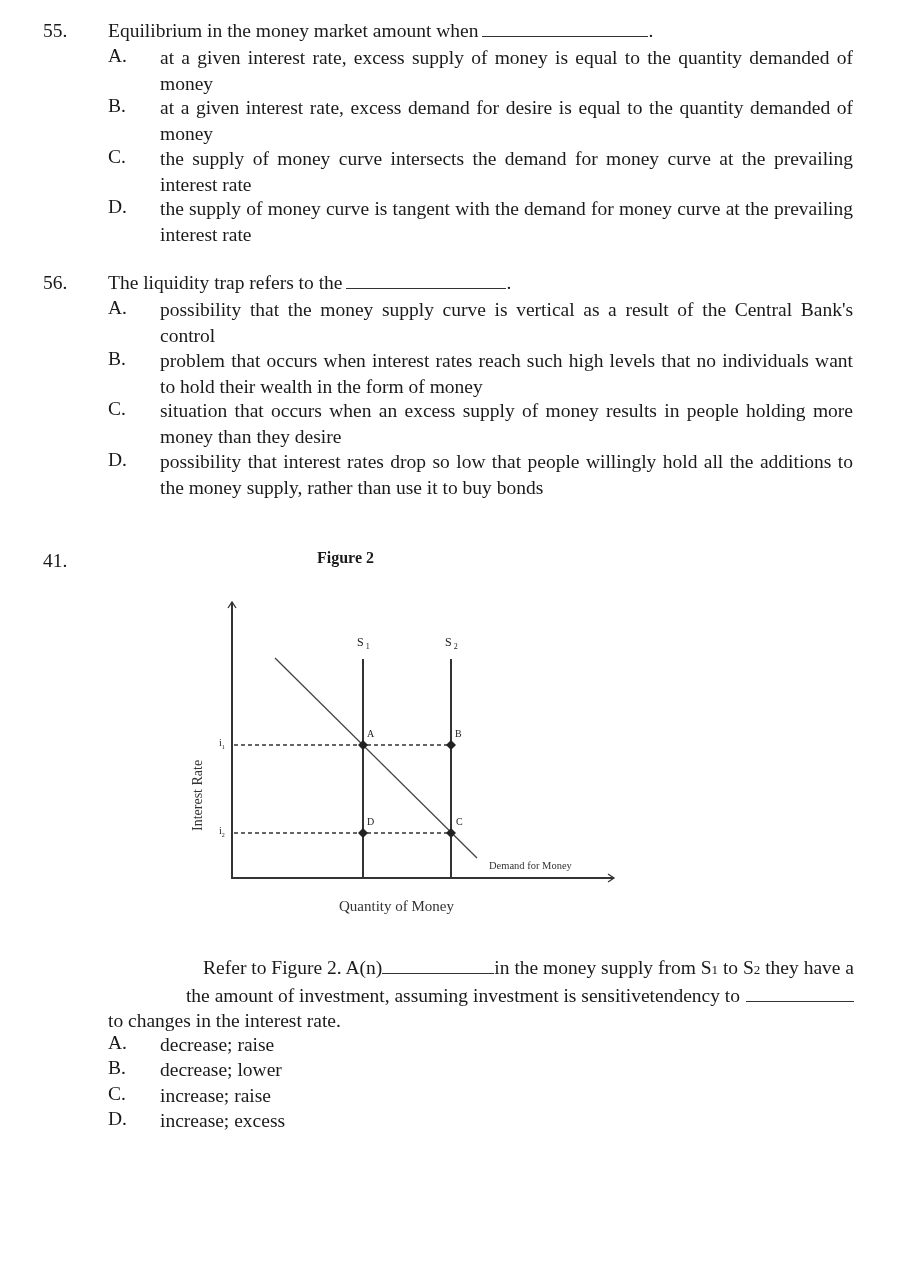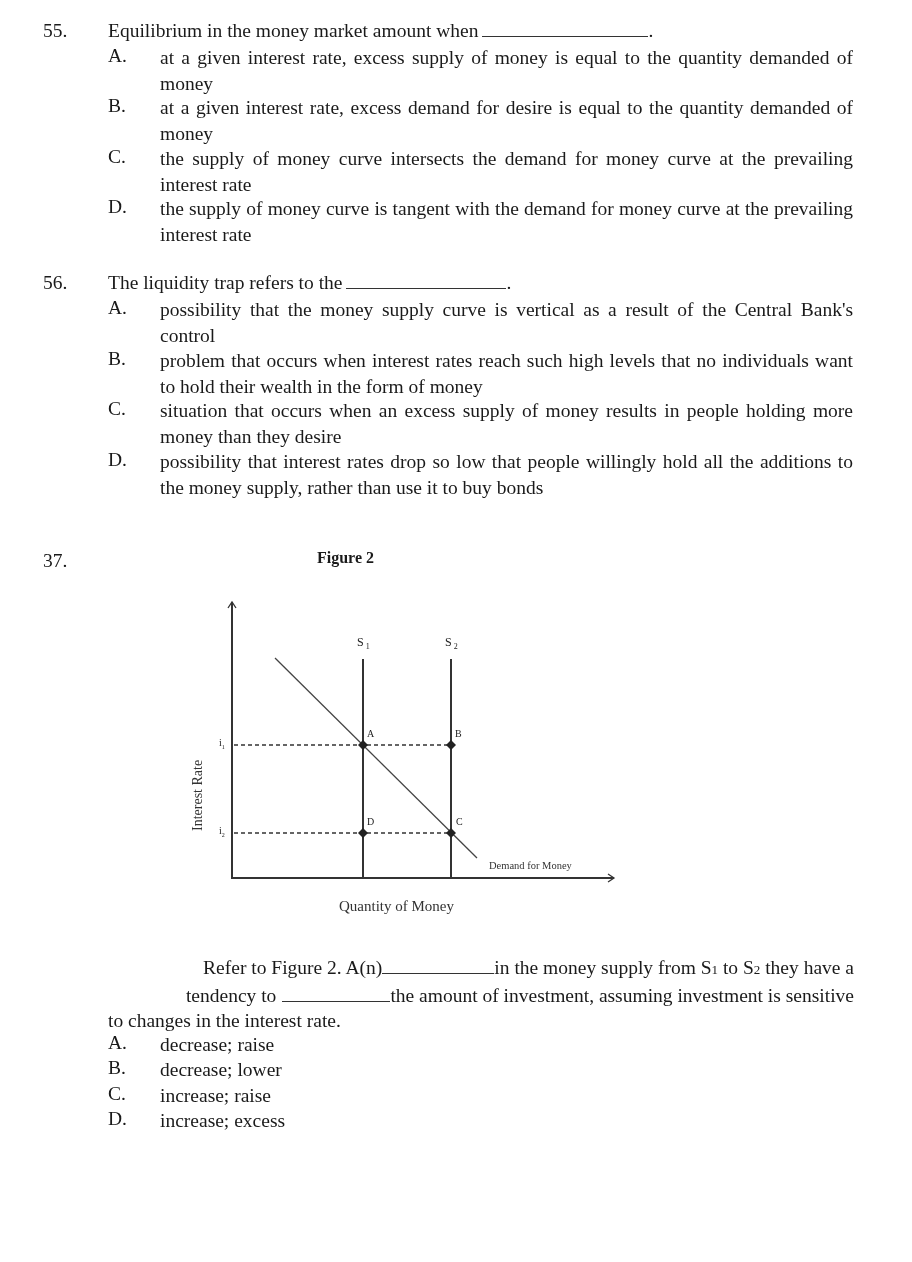--- a/index.html
+++ b/index.html
@@ -67,21 +67,21 @@
     <span class="opt-letter">C.</span>
     <span class="opt-text">situation that occurs when an excess supply of money results in people holding more money than they desire</span>
   </div>
   <div class="opt" style="top:449px">
     <span class="opt-letter">D.</span>
     <span class="opt-text">possibility that interest rates drop so low that people willingly hold all the additions to the money supply, rather than use it to buy bonds</span>
   </div>
 </div>
 
 <div class="q">
-  <span class="qnum" style="top:550px">37.</span>
+  <span class="qnum" style="top:550px">41.</span>
   <span class="fig-title">Figure 2</span>
 
   <svg class="chart" width="912" height="930" viewBox="0 0 912 930" style="font-family:'Liberation Serif','DejaVu Serif',serif;">
 
     <line x1="232" y1="602" x2="232" y2="879" stroke="#333" stroke-width="2"></line>
     <polyline points="228,608 232,602 236,608" fill="none" stroke="#333" stroke-width="1.3"></polyline>
 
     <line x1="232" y1="878" x2="614" y2="878" stroke="#333" stroke-width="2"></line>
     <polyline points="608,874 614,878 608,882" fill="none" stroke="#333" stroke-width="1.3"></polyline>
 
@@ -113,22 +113,22 @@
     <text x="339" y="911" font-size="15" fill="#333">Quantity of Money</text>
     <text x="489" y="869" font-size="10.5" fill="#333">Demand for Money</text>
   </svg>
 
   <div class="stem">
     <div class="stem-line">
       <span><span>Refer to Figure 2. A(n)</span><span class="blank" style="width:112px;margin-left:0"></span></span>
       <span><span>in the money supply from S</span><span class="sub">1</span><span> to S</span><span class="sub">2</span><span> they have a</span></span>
     </div>
     <div class="stem-line">
+      <span>the amount of investment, assuming investment is sensitive</span>
       <span><span>tendency to</span><span class="blank" style="width:108px;margin-left:6px"></span></span>
-      <span>the amount of investment, assuming investment is sensitive</span>
     </div>
     <div class="stem-line last">to changes in the interest rate.</div>
   </div>
 
   <div class="opt" style="top:1032px">
     <span class="opt-letter">A.</span>
     <span class="opt-text">decrease; raise</span>
   </div>
   <div class="opt" style="top:1057px">
     <span class="opt-letter">B.</span>

